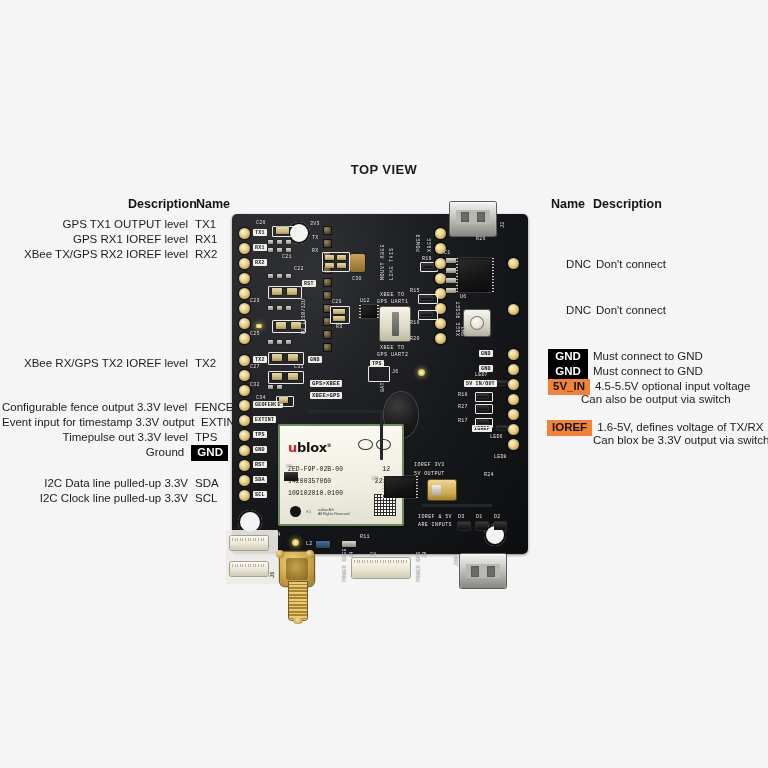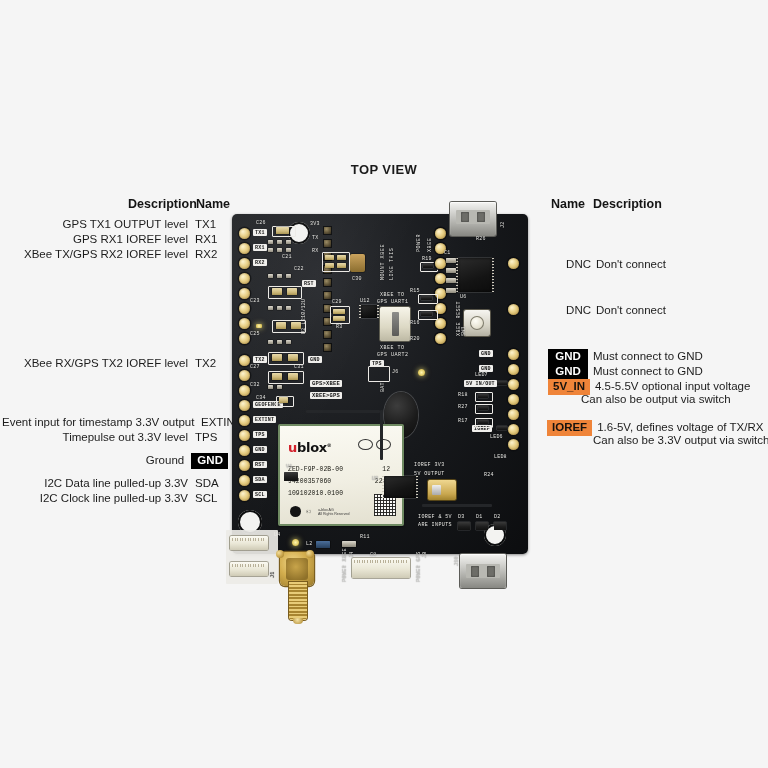--- a/index.html
+++ b/index.html
@@ -80,21 +80,21 @@
   }
 
   
   #lrow-tx1    { left: 2px; top: 218px; }
   #lrow-rx1    { left: 2px; top: 233px; }
   #lrow-rx2    { left: 2px; top: 248px; }
   #lrow-tx2    { left: 2px; top: 357px; }
   #lrow-fence  { left: 2px; top: 401px; }
   #lrow-extint { left: 2px; top: 416px; }
   #lrow-tps    { left: 2px; top: 431px; }
-  #lrow-gnd    { left: 2px; top: 445px; margin-top: 8px; }
+  #lrow-gnd    { left: 2px; top: 445px; }
   #lrow-sda    { left: 2px; top: 477px; }
   #lrow-scl    { left: 2px; top: 492px; }
 
   
   #lrow-fence .desc  { width: 192px; }
   #lrow-extint .desc { width: 192px; }
 
   
   .rrow {
     position: absolute;
@@ -504,20 +504,24 @@
     <span class="nm">RX1</span>
   </div>
   <div class="lrow" id="lrow-rx2">
     <span class="desc">XBee TX/GPS RX2 IOREF level</span>
     <span class="nm">RX2</span>
   </div>
   <div class="lrow" id="lrow-tx2">
     <span class="desc">XBee RX/GPS TX2 IOREF level</span>
     <span class="nm">TX2</span>
   </div>
+  <div class="lrow" id="lrow-fence">
+    <span class="desc">Configurable fence output 3.3V level</span>
+    <span class="nm">FENCE</span>
+  </div>
   <div class="lrow" id="lrow-extint">
     <span class="desc">Event input for timestamp 3.3V output</span>
     <span class="nm">EXTINT</span>
   </div>
   <div class="lrow" id="lrow-tps">
     <span class="desc">Timepulse out 3.3V level</span>
     <span class="nm">TPS</span>
   </div>
   <div class="lrow" id="lrow-gnd">
     <span class="desc">Ground</span>
@@ -550,21 +554,21 @@
   </div>
   <div class="rrow" id="rrow-5vin">
     <span class="nm badge-orange">5V_IN</span>
     <span class="desc">4.5-5.5V optional input voltage</span>
   </div>
   <div class="sub-line" id="rrow-5vin2">Can also be output via switch</div>
   <div class="rrow" id="rrow-ioref">
     <span class="nm badge-orange">IOREF</span>
     <span class="desc">1.6-5V, defines voltage of TX/RX</span>
   </div>
-  <div class="sub-line" id="rrow-ioref2">Can also be 3.3V output via switch</div>
+  <div class="sub-line" id="rrow-ioref2">Can blox be 3.3V output via switch</div>
 
   <div class="board">
 
     <div class="mhole" style="left:56px; top:8px; width:22px; height:22px;"></div>
     <div class="mhole" style="left:6px; top:296px; width:24px; height:24px;"></div>
     <div class="mhole" style="left:252px; top:310px; width:22px; height:22px;"></div>
 
     <div class="pad" style="left:7px; top:14px;"></div>
     <div class="pad" style="left:7px; top:29px;"></div>
     <div class="pad" style="left:7px; top:44px;"></div>

